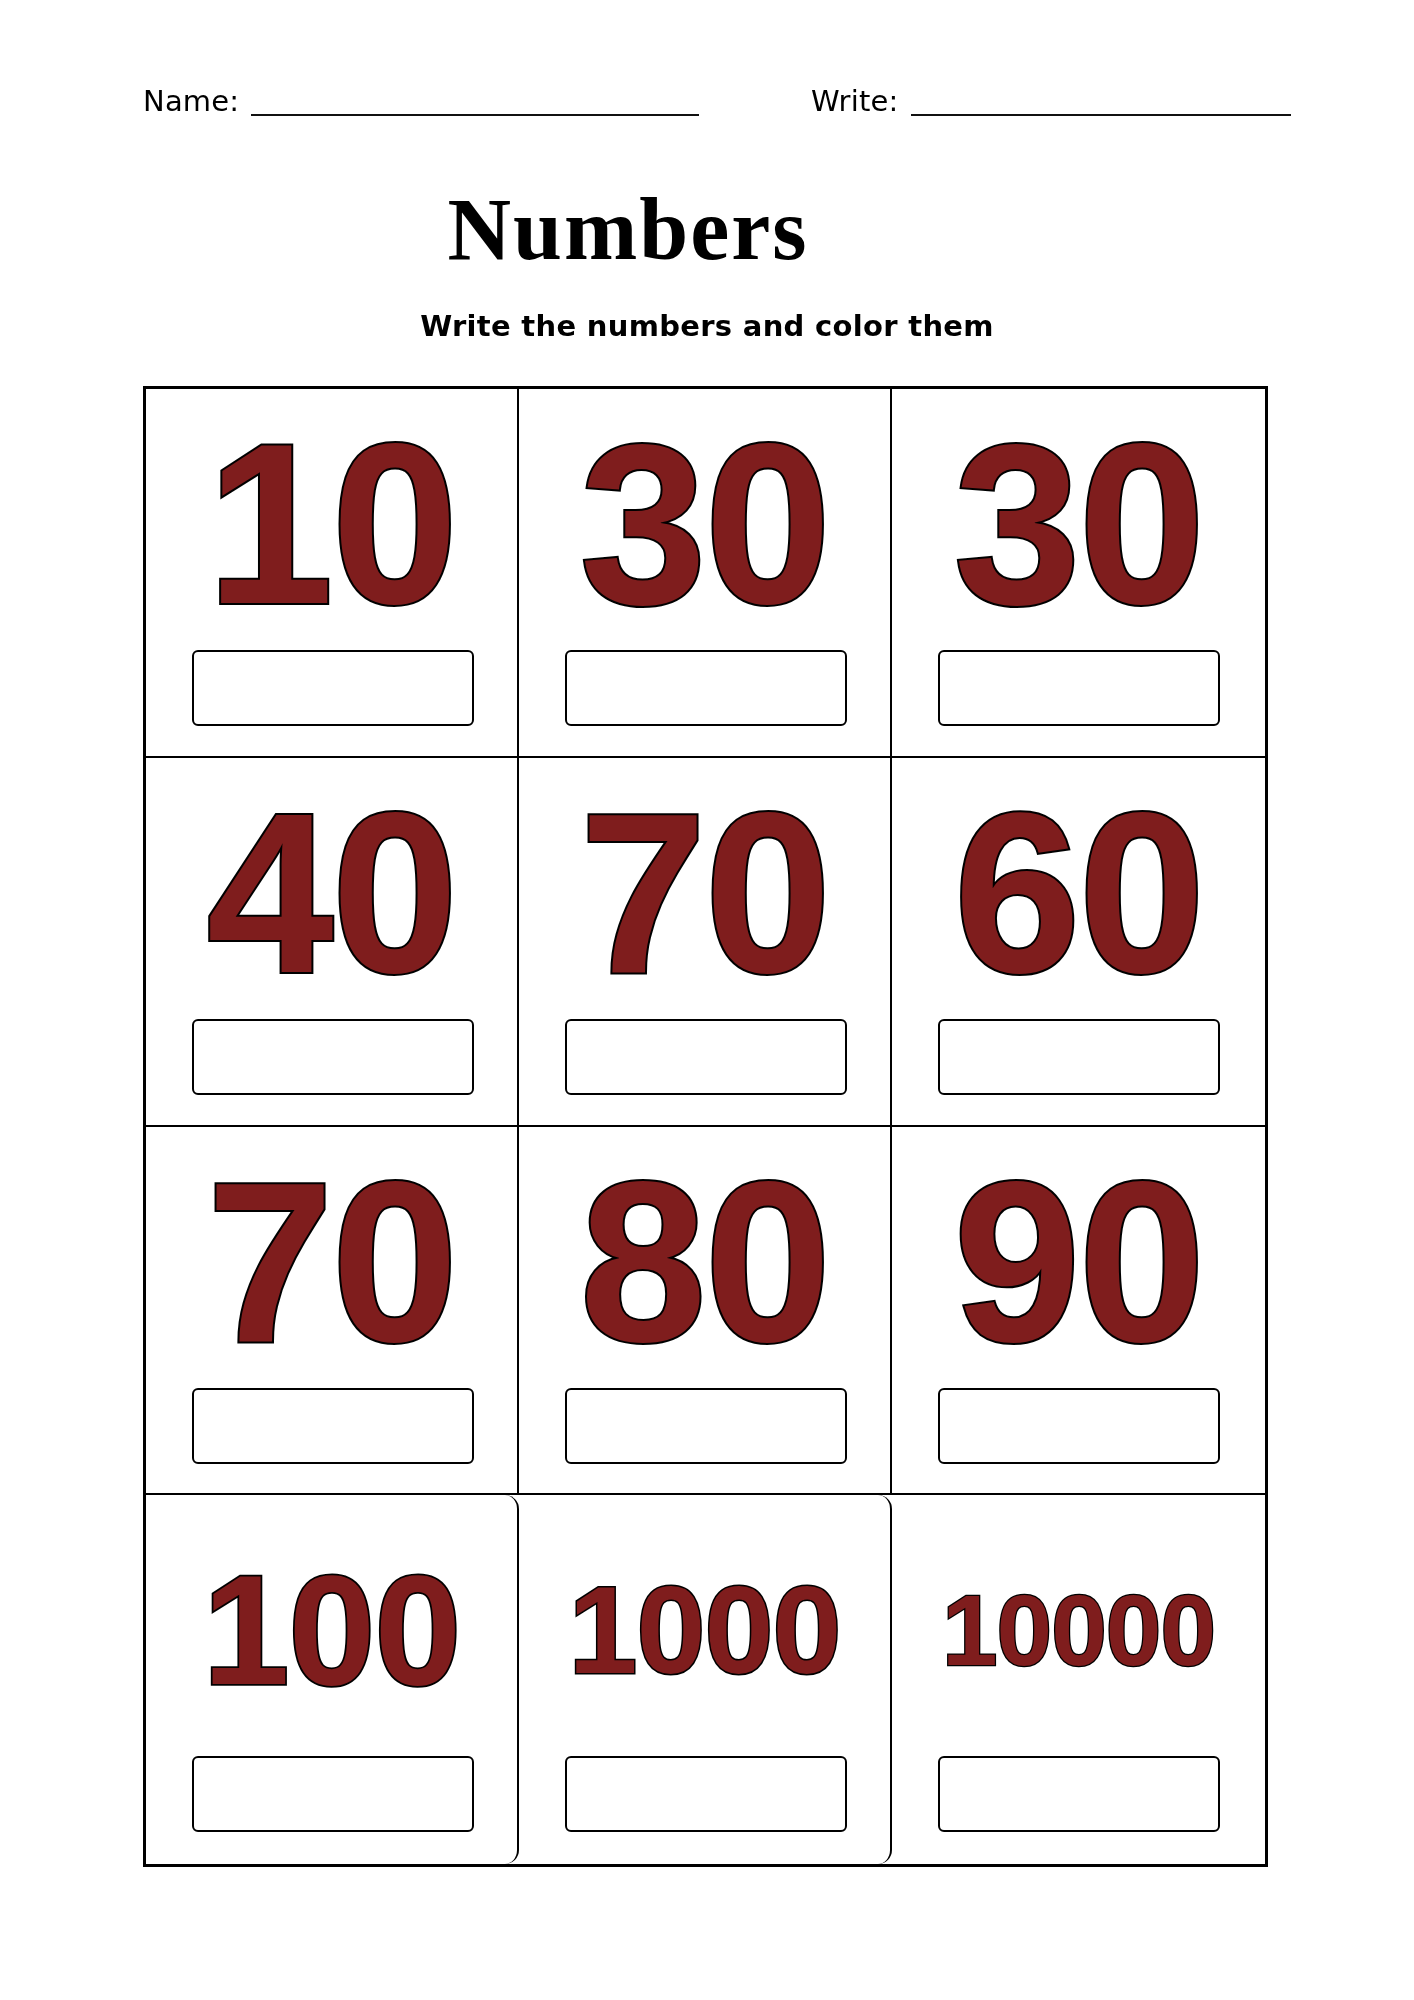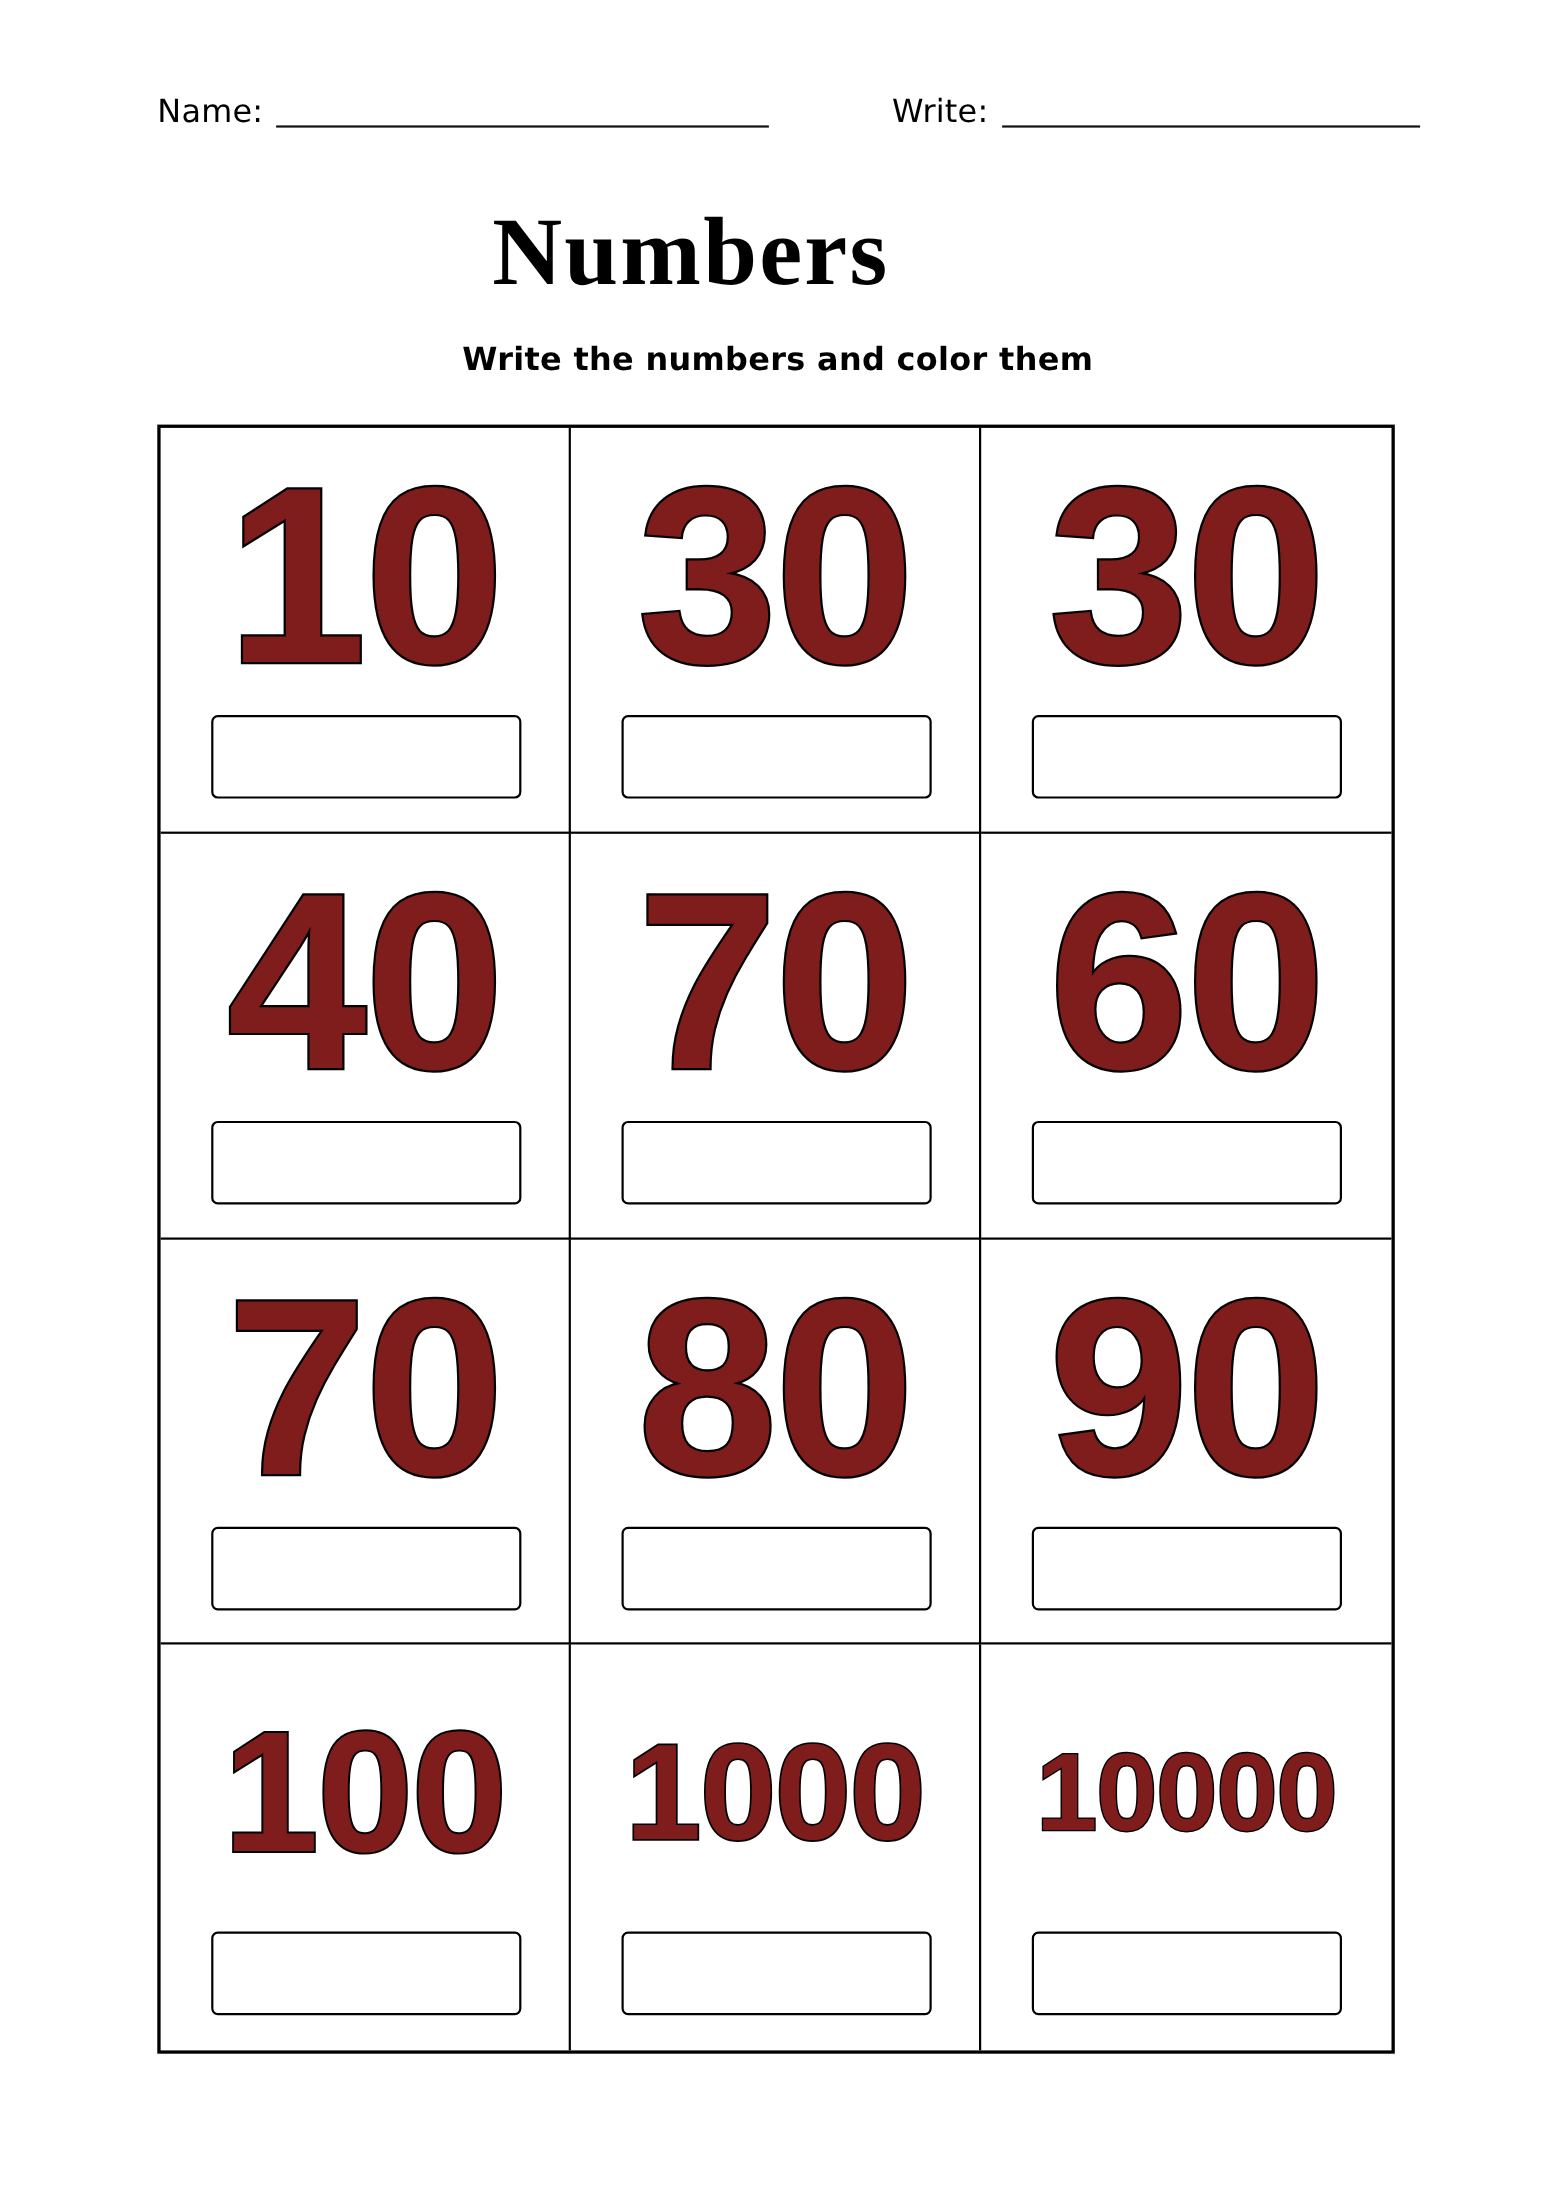--- a/index.html
+++ b/index.html
@@ -17,21 +17,21 @@
            font-family: Liberation Serif, serif; font-weight: bold; font-size: 88px; line-height: 104px;
            letter-spacing: 2px; margin-left: 21px; }
   .subtitle { position: absolute; top: 306px; left: 0; width: 1414px; text-align: center;
               font-size: 29px; line-height: 40px; letter-spacing: 0.3px; font-weight: bold; }
 
   .grid { position: absolute; left: 143px; top: 386px; width: 1125px; height: 1481px;
           border: 3px solid #000; box-sizing: border-box;
           display: grid; grid-template-columns: repeat(3, 1fr); grid-template-rows: repeat(4, 1fr); }
   .cell { position: relative; border-right: 2.5px solid #000; border-bottom: 2.5px solid #000; }
   .cell:nth-child(3n) { border-right: none; }
-  .cell:nth-last-child(-n+3) { border-bottom: none; }
+  .cell:nth-last-child(-n+3) { border-bottom: none; border-radius: 14px; }
   .num { position: absolute; left: 0; right: 0; top: 135px; transform: translateY(-50%);
          text-align: center; font-family: "Liberation Sans", sans-serif; font-weight: bold;
          color: #7f1d1d; -webkit-text-stroke: 4px #000; paint-order: stroke fill;
          line-height: 1; letter-spacing: -2px; }
   .num.s1 { font-size: 228px; }
   .num.s2 { font-size: 156px; -webkit-text-stroke: 3.5px #000; letter-spacing: -1px; }
   .num.s3 { font-size: 124px; -webkit-text-stroke: 3px #000; letter-spacing: -1px; }
   .num.s4 { font-size: 100px; -webkit-text-stroke: 2.5px #000; letter-spacing: -1px; }
   .answer-box { position: absolute; left: 46px; width: 282px; top: 261px; height: 76px;
                 border: 2.5px solid #000; border-radius: 6px; box-sizing: border-box; background: #fff; }

